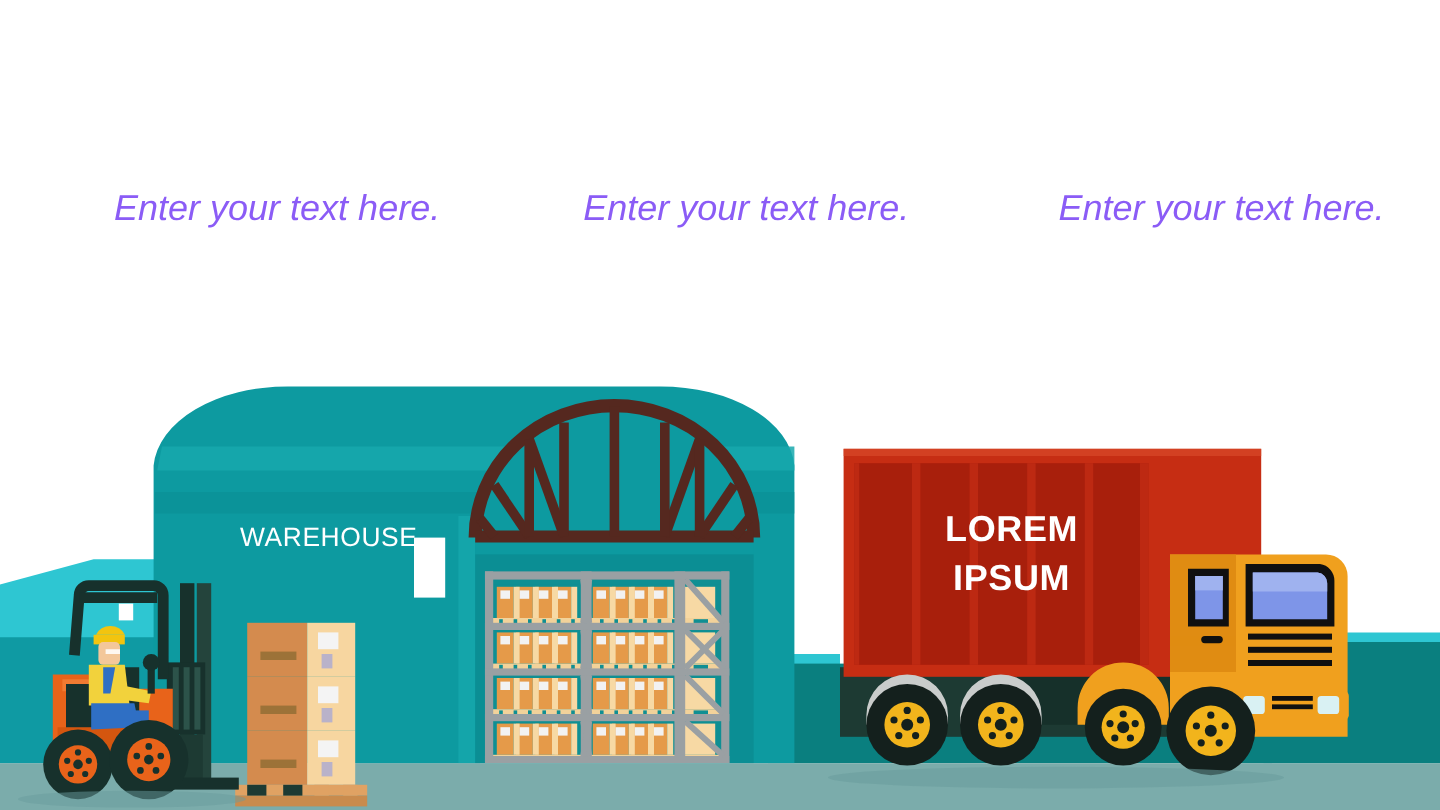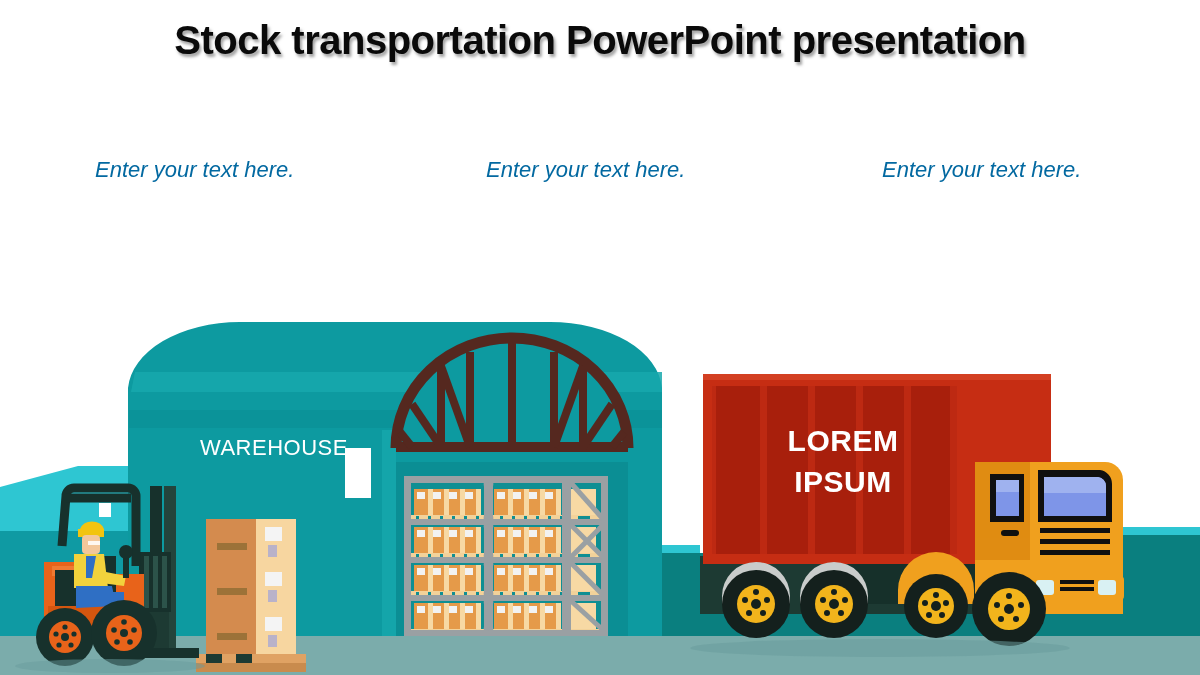--- a/index.html
+++ b/index.html
@@ -30,22 +30,22 @@
     letter-spacing: -0.5px;
     color: #0a0a0a;
     text-shadow: 2px 3px 3px rgba(90,90,90,0.55);
     white-space: nowrap;
   }
   
   .caption {
     position: absolute;
     font-family: "Liberation Sans", sans-serif;
     font-style: italic;
-    font-size: 22px;
-    color: #0369a1;
+    font-size: 30px;
+    color: #8b5cf6;
     white-space: nowrap;
   }
   #caption-1 { left: 95px;  top: 157px; }
   #caption-2 { left: 486px; top: 157px; }
   #caption-3 { left: 882px; top: 157px; }
 
   
   #scene {
     position: absolute;
     left: 0;
@@ -576,19 +576,18 @@
           </g>
           <ellipse cx="110" cy="666" rx="95" ry="7" fill="#6a9c9d" opacity="0.5"></ellipse>
         </g>
 
         <text x="200" y="455" fill="#ffffff" font-family="Liberation Sans, sans-serif" font-size="22" letter-spacing="0.5">WAREHOUSE</text>
 
       </g>
     </svg>
   </div>
 
-  <div id="title">Stock transportation PowerPoint presentation</div>
 
   <div class="caption" id="caption-1">Enter your text here.</div>
   <div class="caption" id="caption-2">Enter your text here.</div>
   <div class="caption" id="caption-3">Enter your text here.</div>
 
 </div>
 
 </body></html>

